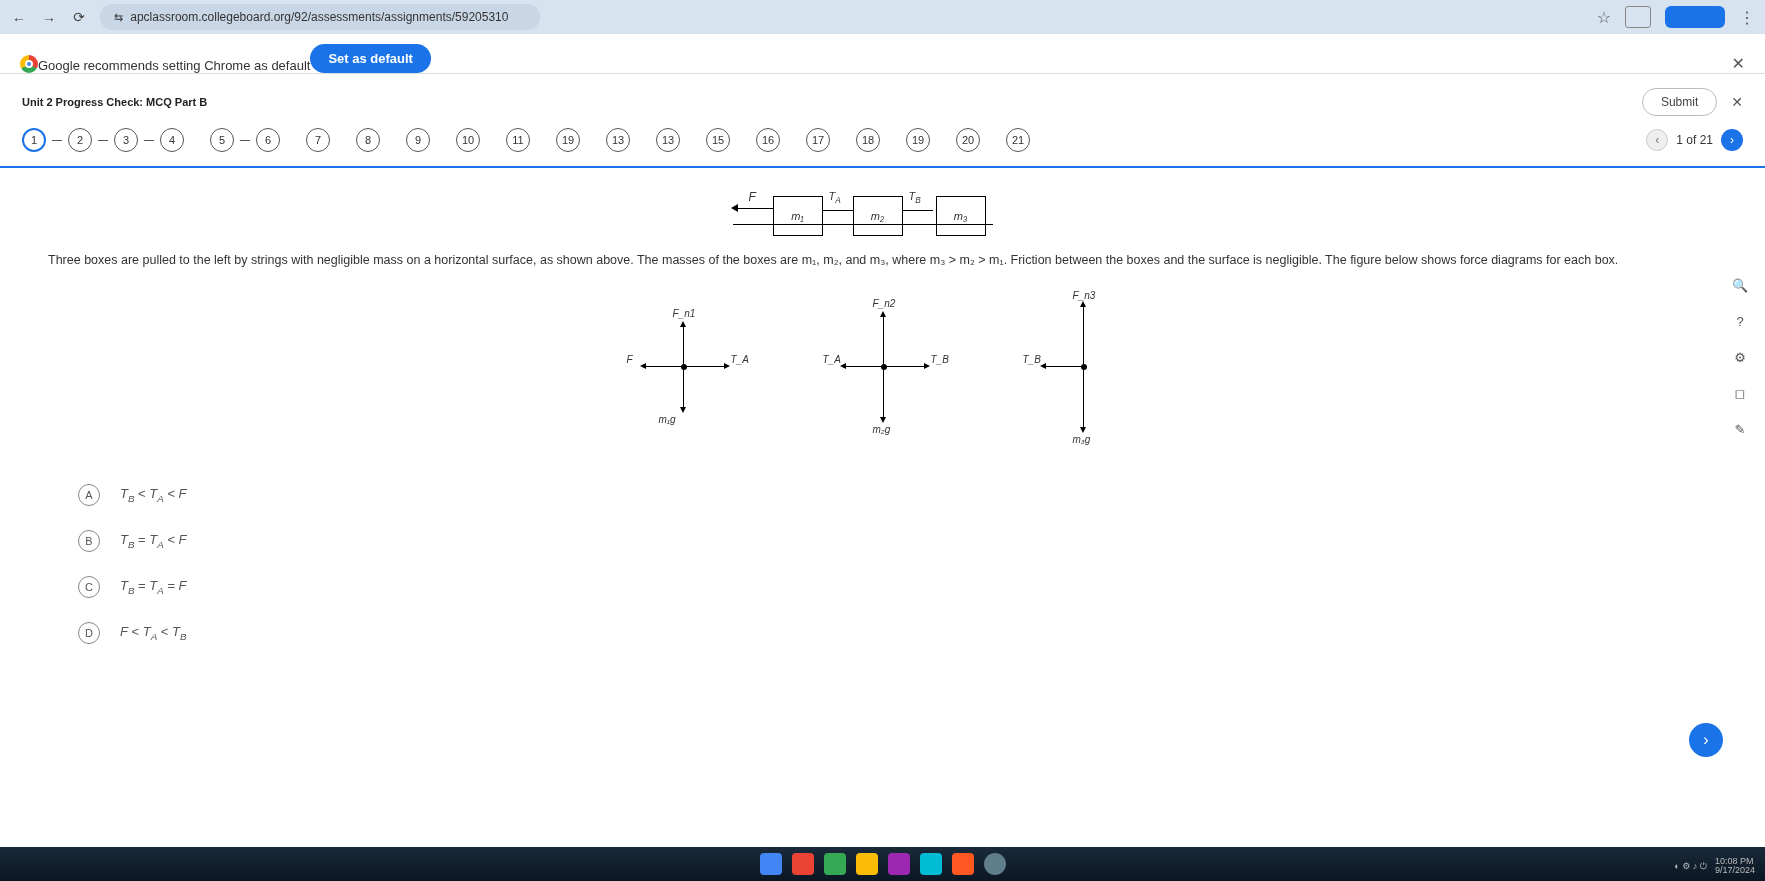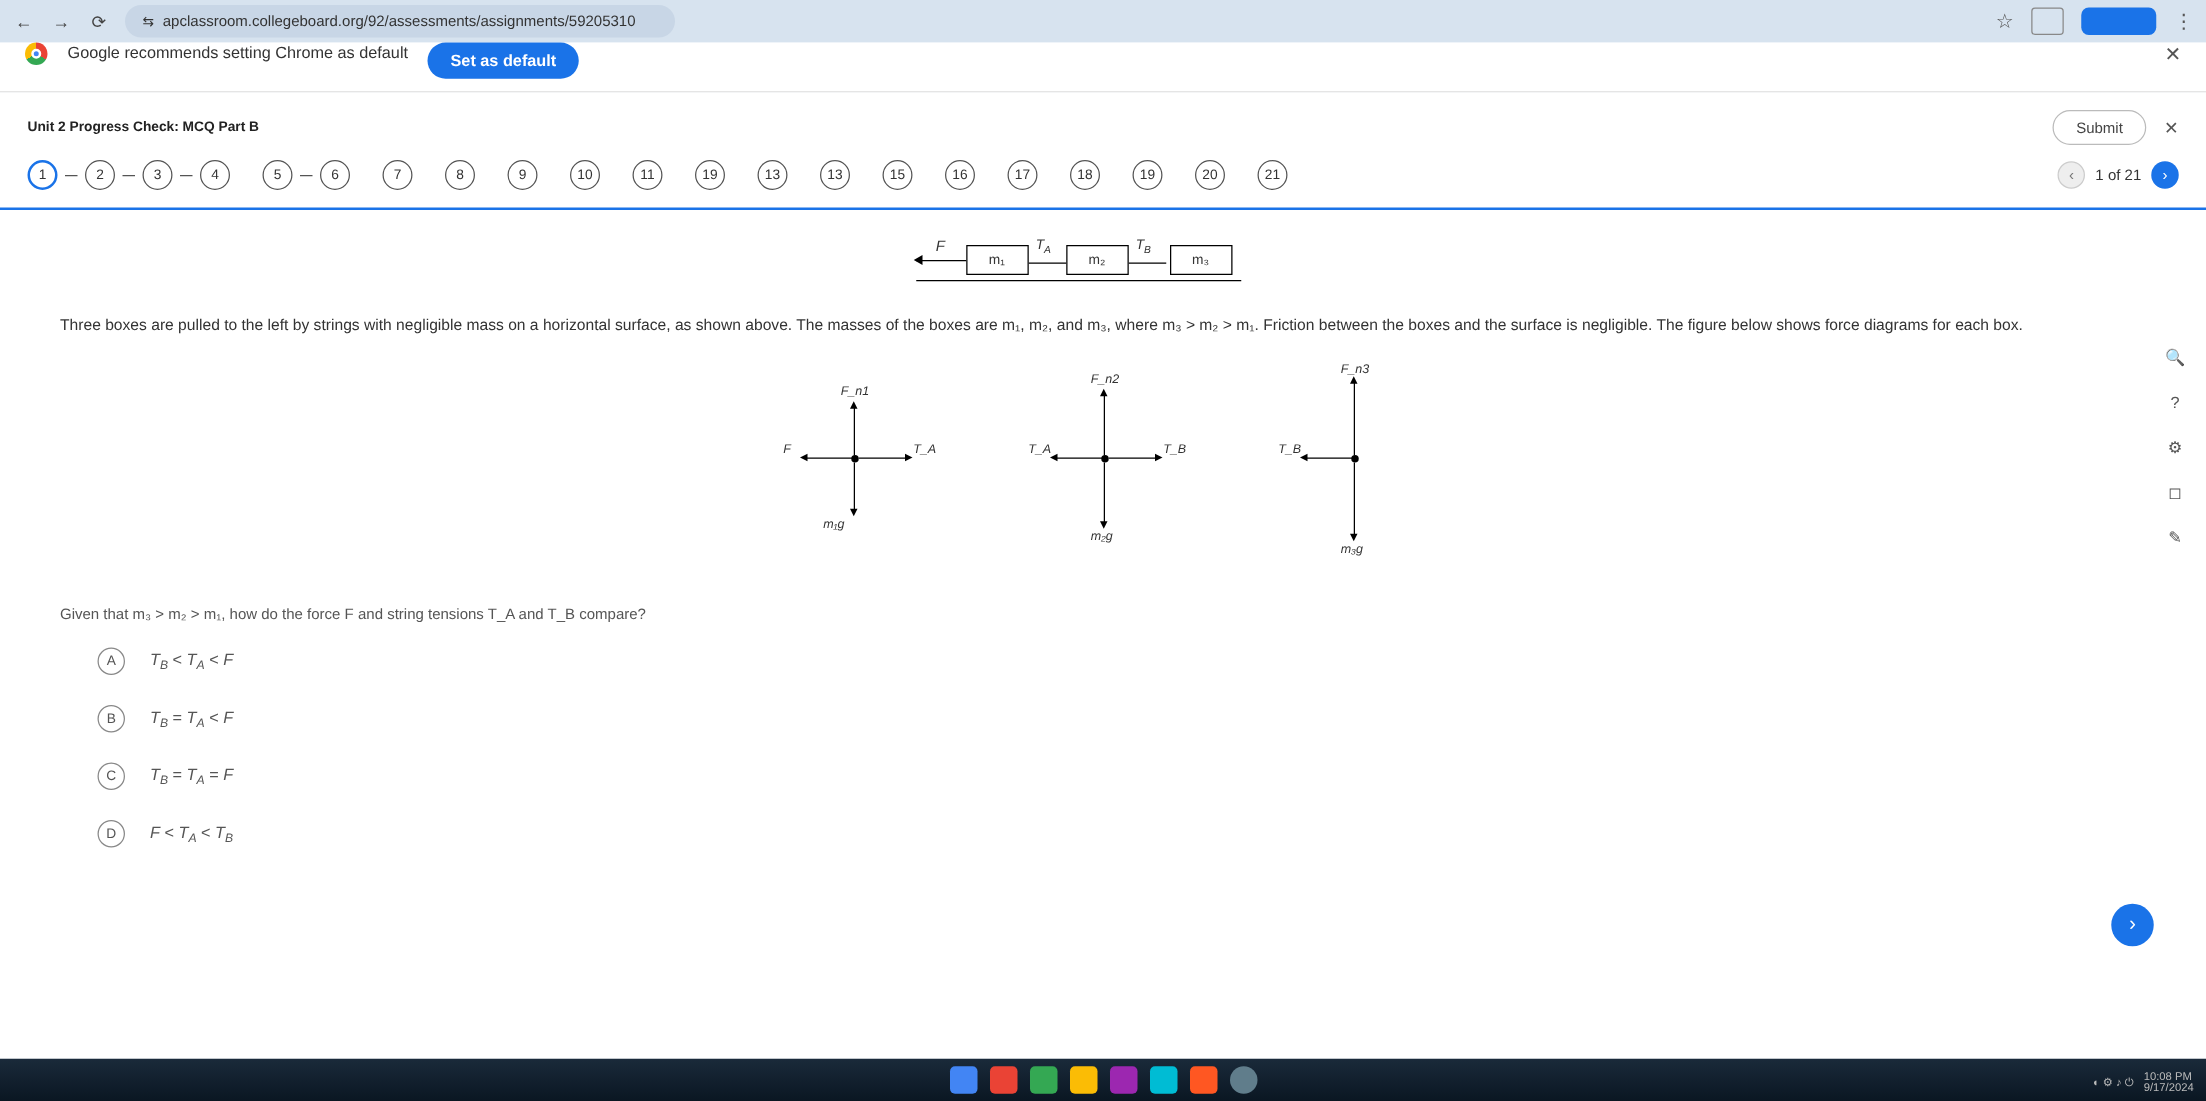--- a/index.html
+++ b/index.html
@@ -53,25 +53,24 @@
     border: 1px solid #888;
     border-radius: 3px;
   }
   .top-right-icons .blue-pill {
     width: 60px; height: 22px;
     background: #1a73e8;
     border-radius: 6px;
   }
   .default-bar {
     display: flex;
-    align-items: flex-start;
+    align-items: flex-end;
     height: 40px;
     background: #fff;
     padding: 0 20px;
-    gap: 16px;
     border-bottom: 1px solid #ddd;
   }
   .chrome-logo {
     width: 18px; height: 18px;
     border-radius: 50%;
     background: conic-gradient(#ea4335 0 120deg,#34a853 120deg 240deg,#fbbc05 240deg 360deg);
     position: relative;
   }
   .chrome-logo::after{
     content:"";position:absolute;inset:5px;border-radius:50%;background:#4285f4;border:2px solid #fff;
@@ -162,22 +161,22 @@
   .arrowF {
     position:absolute; left:0; top:22px;
     width:40px; height:1px; background:#000;
   }
   .arrowF::before{
     content:"";position:absolute;left:-6px;top:-4px;
     border:4px solid transparent;border-right:7px solid #000;
   }
   .flabel{position:absolute;left:16px;top:4px;font-style:italic;font-size:12px;}
   .box1,.box2,.box3{
-    position:absolute;top:10px;height:24px;border:1px solid #000;
-    display:flex;align-items:center;justify-content:center;font-size:11px;
+    position:absolute;top:10px;height:40px;border:1px solid #000;
+    display:flex;align-items:center;justify-content:center;font-size:11px;font-style:italic;
   }
   .box1{left:40px;width:50px;}
   .box2{left:120px;width:50px;}
   .box3{left:203px;width:50px;}
   .conn{position:absolute;top:24px;height:1px;background:#000;}
   .connA{left:90px;width:30px;}
   .connB{left:170px;width:30px;}
   .tlab{position:absolute;top:4px;font-size:11px;font-style:italic;}
   .tA{left:96px;} .tB{left:176px;}
   .baseline{position:absolute;top:38px;left:0;width:260px;height:1px;background:#000;}
@@ -363,21 +362,20 @@
         <div class="dot"></div>
         <div class="vec vup arU" style="top:10px;height:60px;"></div>
         <span class="lab" style="left:50px;top:-4px;">F_n3</span>
         <div class="vec vdown arD" style="height:60px;"></div>
         <span class="lab" style="left:50px;top:140px;">m₃g</span>
         <div class="vec vleft arL"></div>
         <span class="lab" style="left:0px;top:60px;">T_B</span>
       </div>
     </div>
 
-    <div class="sub-q">Given that m₃ &gt; m₂ &gt; m₁, how do the force F and string tensions T_A and T_B compare?</div>
 
     <div class="options">
       <div class="opt">
         <div class="opt-circle">A</div>
         <span><i>T<span class="sub">B</span></i> &lt; <i>T<span class="sub">A</span></i> &lt; <i>F</i></span>
       </div>
       <div class="opt">
         <div class="opt-circle">B</div>
         <span><i>T<span class="sub">B</span></i> = <i>T<span class="sub">A</span></i> &lt; <i>F</i></span>
       </div>

